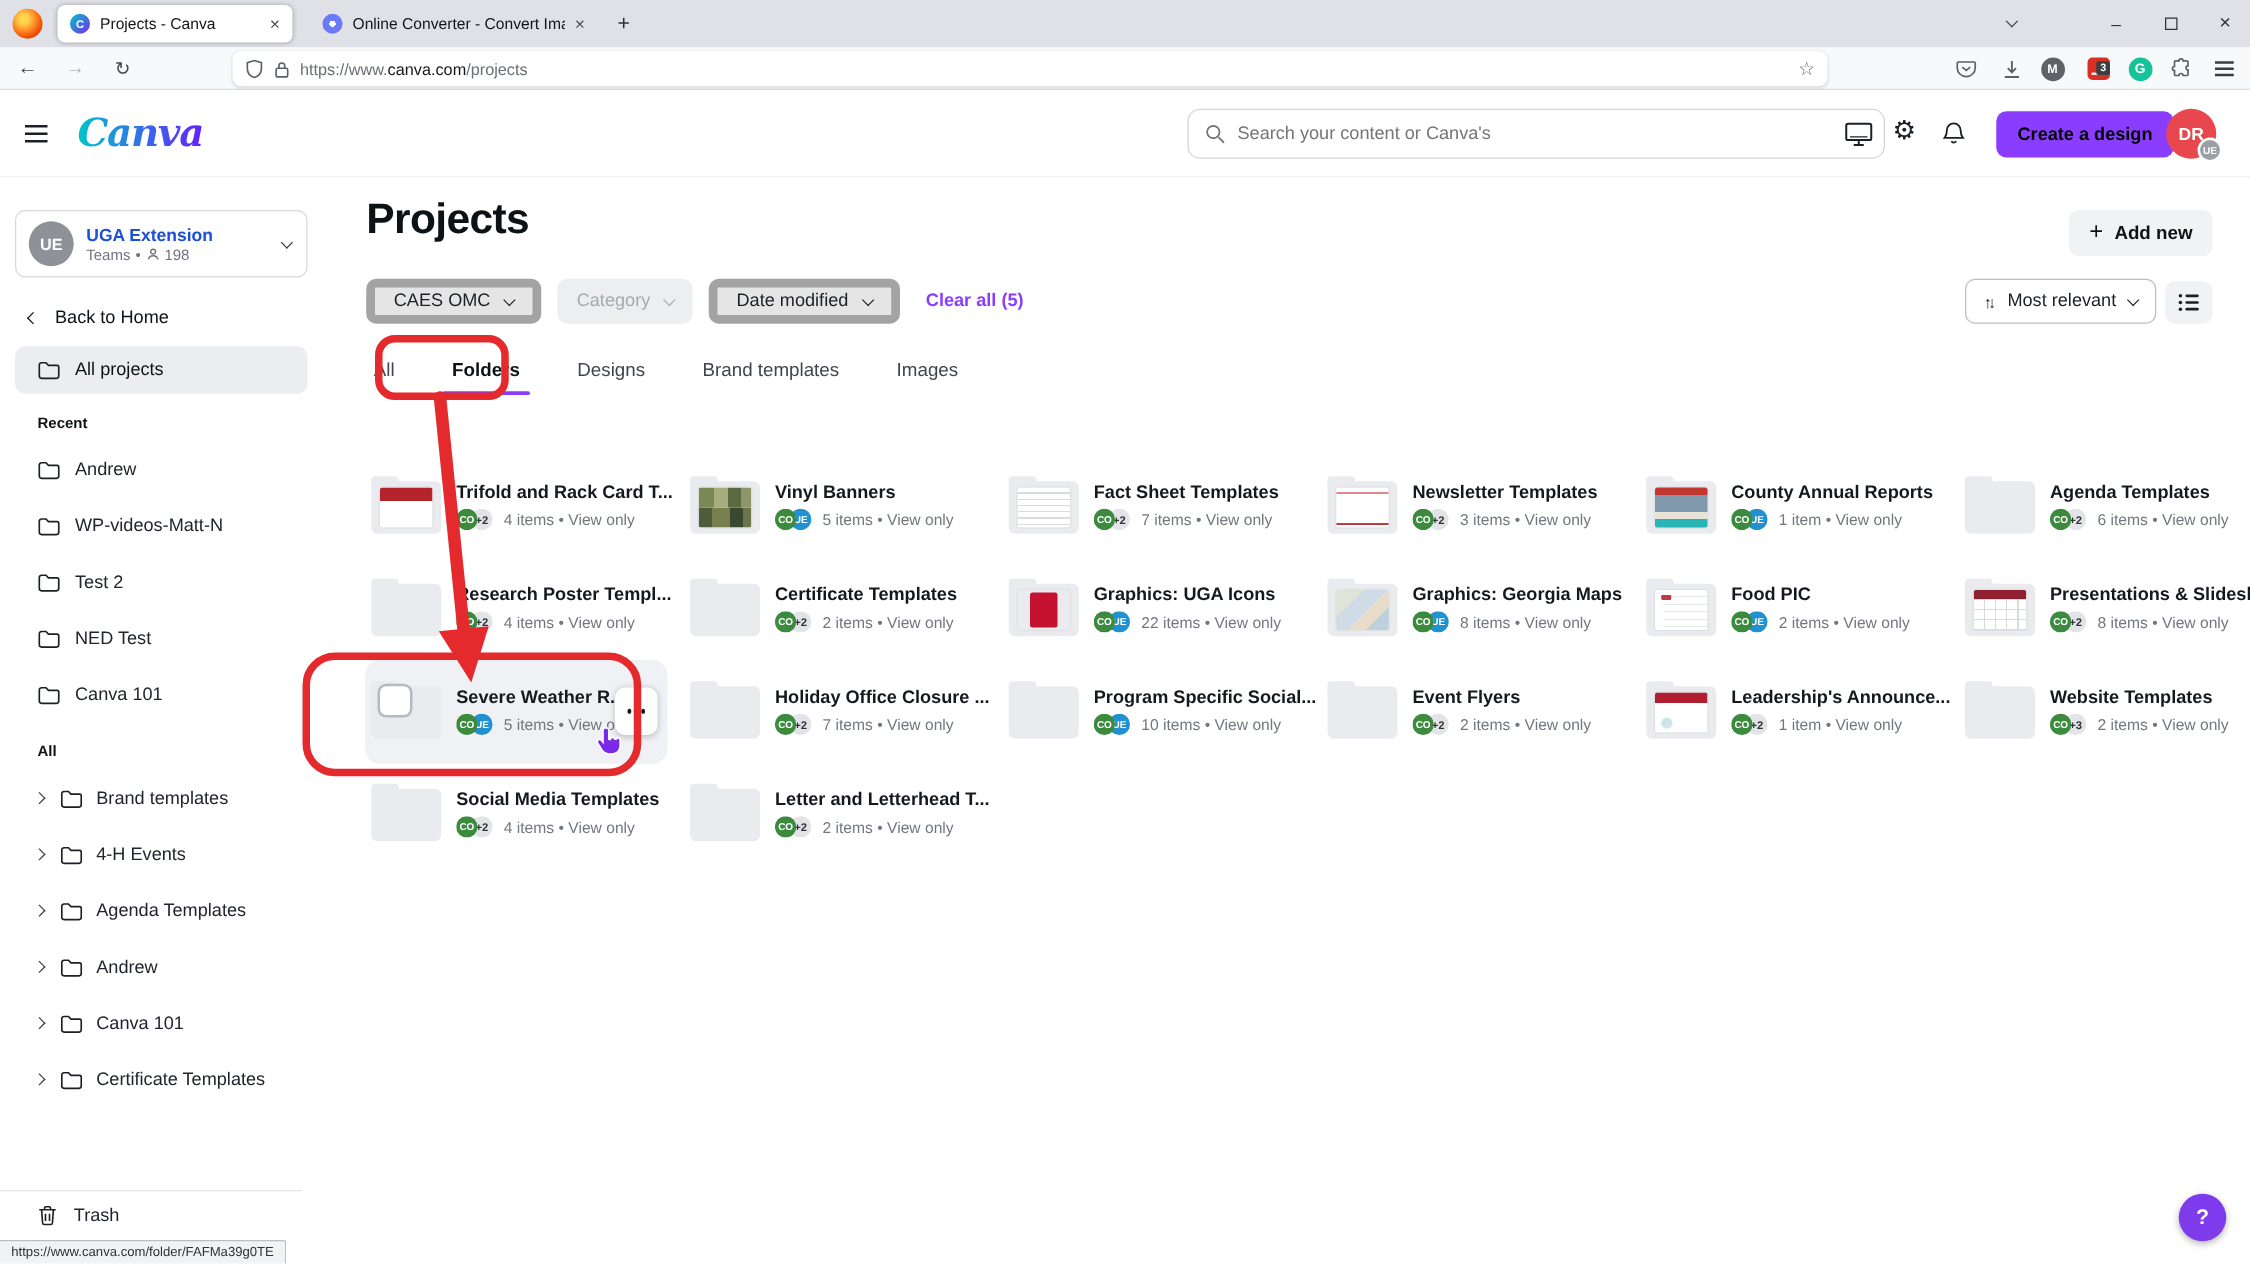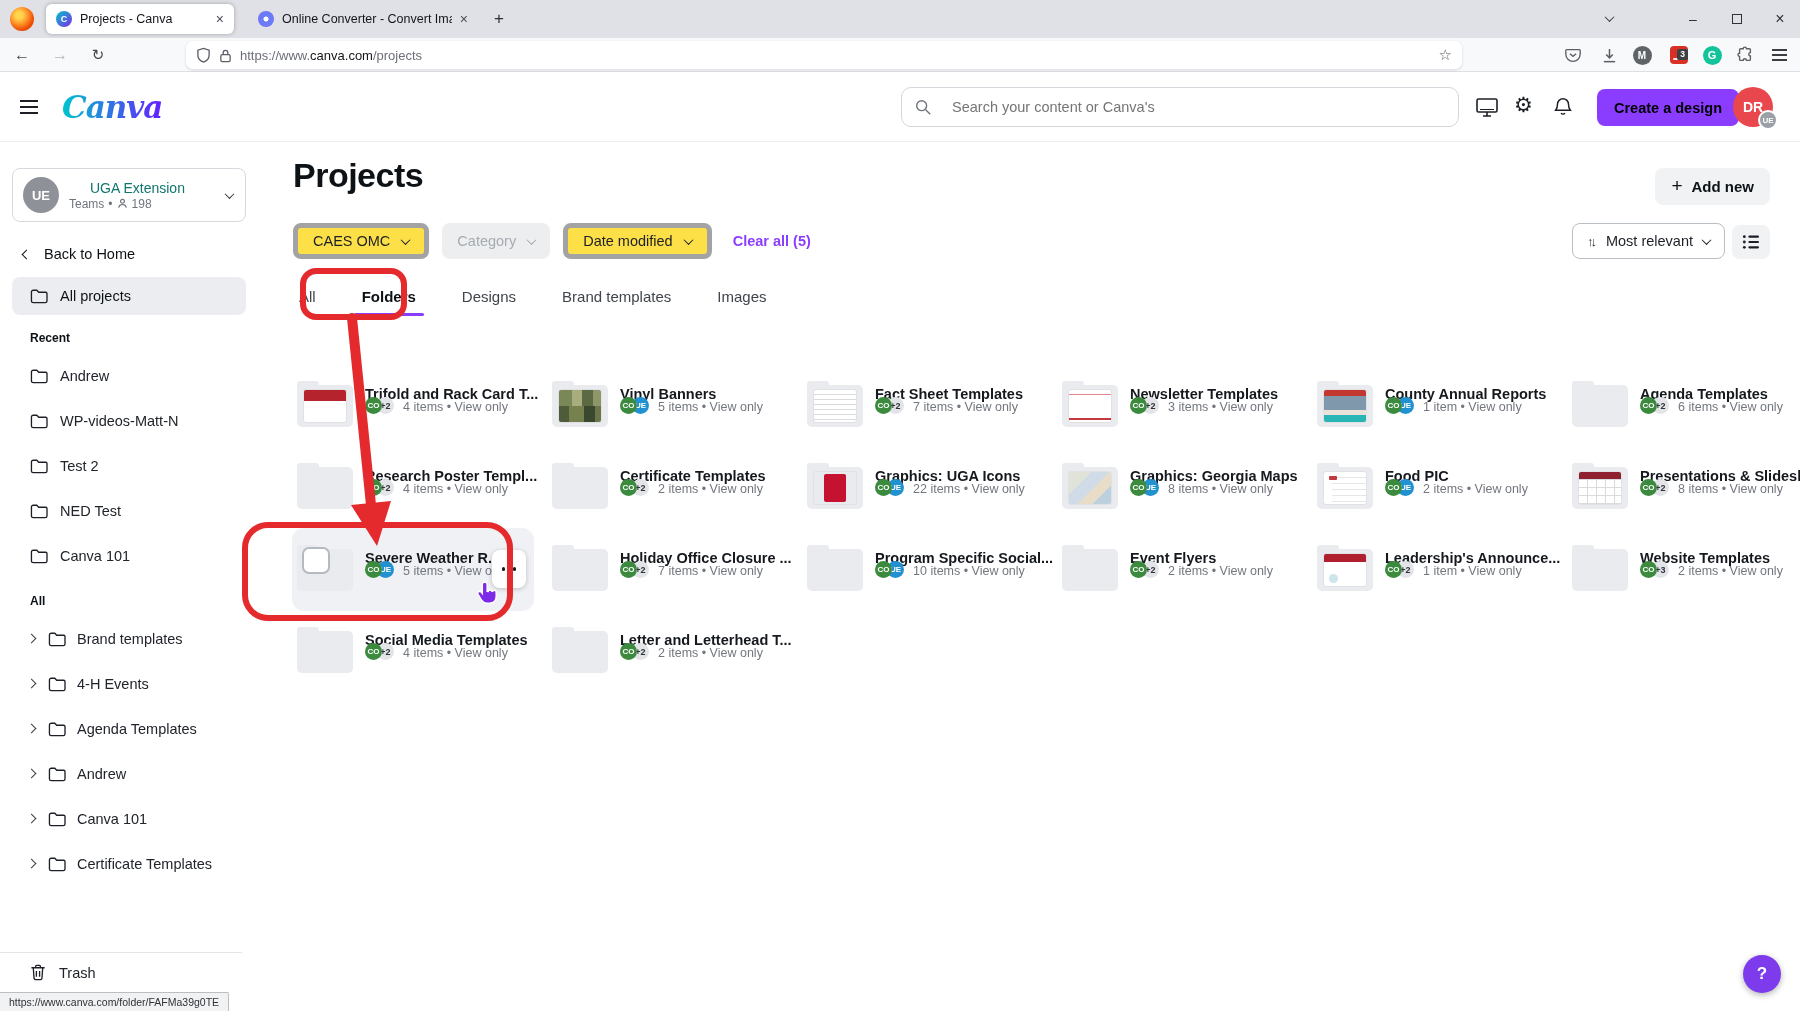--- a/index.html
+++ b/index.html
@@ -47,59 +47,59 @@
 
 
 #cv-header { height:70px; display:flex; align-items:center; position:relative; border-bottom:1px solid #ebedef; background:#fff; }
 #hamb { margin-left:20px; width:20px; }
 #hamb i { display:block; width:18px; height:2px; background:#1c2026; margin:4px 0; }
 #cv-logo { font-family:"DejaVu Serif",serif; font-style:italic; font-weight:bold; font-size:31px; margin-left:22px; letter-spacing:-1px;
   background:linear-gradient(90deg,#00c4cc,#6420ff); -webkit-background-clip:text; background-clip:text; color:transparent; }
 #main-nav { display:flex; margin-left:32px; gap:34px; }
 .nav-item { display:flex; align-items:center; gap:8px; font-size:15px; color:#0d1216; }
 .nav-item .chev { margin-top:-3px; }
-#cv-search { position:absolute; left:901px; top:15px; width:558px; height:40px; border:1px solid #d3d6da; border-radius:10px;
-  display:flex; align-items:center; padding:0 12px; gap:20px; background:#fff; }
+#cv-search { position:absolute; left:950px; top:15px; width:558px; height:40px; border:1px solid #d3d6da; border-radius:10px;
+  display:flex; align-items:center; padding:0 12px; gap:9px; background:#fff; }
 #cv-search input { border:none; outline:none; font-size:14.5px; color:#70757d; width:100%; font-family:inherit; background:transparent; }
 .hd-ic { position:absolute; top:24px; }
 #ic-display { left:1475px; } #ic-gear { left:1514px; top:22px; font-size:21px; color:#1c2026; line-height:1; } #ic-bell { left:1552px; }
 #create-btn { position:absolute; left:1597px; top:17px; height:37px; padding:0 17px; border:none; border-radius:8px;
   background:var(--c-create_button,#8b3dff); color:#000000; font-size:14.5px; font-weight:600; font-family:inherit; }
 #hd-avatar { position:absolute; left:1733px; top:15px; width:40px; height:40px; border-radius:50%;
   background:var(--c-avatar_red,#e8484d); color:#fff; font-size:14px; font-weight:bold; display:flex; align-items:center; justify-content:center; }
 #hd-avatar .mini { position:absolute; right:-5px; bottom:-3px; width:20px; height:20px; border-radius:50%; background:#9aa0a6;
   border:2px solid #fff; color:#fff; font-size:8px; font-weight:bold; display:flex; align-items:center; justify-content:center; }
 
 
 #app { position:absolute; top:142px; left:0; right:0; bottom:0; display:flex; background:#fff; }
 #sidebar { width:258px; flex:none; position:relative; padding:26px 12px 0 12px; }
 #team-card { height:54px; border:1px solid #d5d8dc; border-radius:8px; display:flex; align-items:center; padding:0 12px 0 10px; gap:10px; }
 #team-avatar { width:36px; height:36px; border-radius:50%; background:#8e9298; color:#fff; font-weight:bold; font-size:13px; display:flex; align-items:center; justify-content:center; flex:none; }
-#team-name { font-size:14px; font-weight:normal; color:#0f766e; line-height:17px;margin-left:21px; }
+#team-name { font-size:14px; font-weight:bold; color:#1d4ed8; line-height:17px; }
 #team-meta { font-size:12px; color:#70757d; display:flex; align-items:center; gap:4px; }
 #team-card .chev { margin-left:auto; color:#33373c; }
 #back-home { margin-top:24px; display:flex; align-items:center; gap:14px; padding-left:8px; font-size:14.5px; color:#0d1216; }
 #back-home .chev { transform:rotate(135deg); margin-left:3px; }
 #all-projects { margin-top:15px; height:38px; background:#ebedf1; border-radius:8px; display:flex; align-items:center; gap:12px; padding-left:18px; font-size:14.5px; color:#0d1216; }
 .side-label { margin:16px 0 0 18px; font-size:12px; font-weight:bold; color:#0d1216; }
 .side-list { list-style:none; margin-top:8px; }
 .side-list li { height:45px; display:flex; align-items:center; gap:12px; padding-left:18px; font-size:14.5px; color:#21252b; }
 .side-list.expand li { gap:11px; padding-left:16px; }
 .side-list .chev-r { color:#3a3e44; margin-right:2px; flex:none; }
 #side-divider { position:absolute; left:0; top:810px; width:242px; height:1px; background:#e3e5e8; }
 #trash-row { position:absolute; left:30px; top:822px; display:flex; align-items:center; gap:13px; font-size:14.5px; color:#21252b; }
 
 
 #content { flex:1; position:relative;margin-left:35px; }
 #page-title { position:absolute; left:0; top:14px; font-size:34px; font-weight:bold; color:#0d1216; letter-spacing:-.5px; }
 #add-new { position:absolute; right:30px; top:26px; height:37px; padding:0 16px; border:none; border-radius:8px; background:#f1f2f4;
   font-size:15px; font-weight:600; color:#0d1216; font-family:inherit; display:flex; align-items:center; gap:9px; }
 #add-new .plus { font-size:19px; font-weight:normal; margin-top:-2px; }
 #filter-row { position:absolute; left:0; top:81px; display:flex; align-items:center; gap:13px; }
-.filter-btn { height:36px; border-radius:8px; display:flex; align-items:center; gap:12px; padding:0 15px; font-size:14.5px; font-weight:500; color:#1c2026; background:#fde047; border:5px solid #a3a3a3; }
+.filter-btn { height:36px; border-radius:8px; display:flex; align-items:center; gap:12px; padding:0 15px; font-size:14.5px; font-weight:500; color:#1c2026; background:#e5e5e5; border:7px solid #a3a3a3; }
 .filter-btn.disabled { background:#eceef0; border:none; color:#a6abb1; }
 #clear-all { margin-left:8px; font-size:14.5px; font-weight:bold; color:var(--c-accent_purple,#8b3dff); }
 #sort-btn { position:absolute; right:75px; top:81px; height:36px; border:1px solid #b9bec5; border-radius:8px; background:#fff;
   display:flex; align-items:center; gap:10px; padding:0 14px; font-size:14.5px; color:#1c2026; }
 #sort-btn .updown { font-size:13px; letter-spacing:-3px; margin-right:2px; }
 #view-btn { position:absolute; right:30px; top:83px; width:38px; height:34px; border-radius:8px; background:#f1f2f4; display:flex; align-items:center; justify-content:center; }
 #tab-row { position:absolute; left:6px; top:146px; display:flex; list-style:none; }
 #tab-row li { position:relative; margin-right:46px; font-size:15px; color:#3f454c; padding-bottom:11px; }
 #tab-row li.active { font-weight:bold; color:#0d1216; }
 #tab-row li.active::after { content:""; position:absolute; left:-8px; right:-8px; bottom:0; height:3px; border-radius:2px; background:var(--c-tab_underline,#8b3dff); }
@@ -118,21 +118,21 @@
 .thumb-magazine { background:linear-gradient(180deg,#c2372f 0 18%,#7f98ab 18% 62%,#e8e2d8 62% 78%,#2ab5b5 78%); }
 .thumb-redswatch { background:#e9ebee; }
 .thumb-redswatch::after { content:""; position:absolute; left:50%; top:50%; width:22px; height:28px; transform:translate(-50%,-50%); background:#c41230; border-radius:2px; }
 .thumb-map { background:linear-gradient(135deg,#dfe3d8 0 30%,#cfdbe6 30% 55%,#e7ddc8 55% 75%,#bcd0de 75%); }
 .thumb-foodpic { background:linear-gradient(90deg,#fff 0 18%,transparent 18%),repeating-linear-gradient(180deg,#fff 0 5px,#e4e6e8 5px 6px) #fff; }
 .thumb-foodpic::after { content:""; position:absolute; left:5px; top:4px; width:8px; height:4px; background:#c23a40; border-radius:1px; }
 .thumb-tablegrid { background:linear-gradient(180deg,#8e2030 0 22%,transparent 22%),repeating-linear-gradient(90deg,transparent 0 8px,#d8dadd 8px 9px),repeating-linear-gradient(180deg,transparent 0 7px,#d8dadd 7px 8px) #fff; }
 .thumb-leadership { background:linear-gradient(180deg,#b01f30 0 26%,#fff 26%),#fff; }
 .thumb-leadership::after { content:""; position:absolute; left:5px; bottom:3px; width:9px; height:9px; border-radius:50%; background:#cfe3ea; }
 .card .ttl { position:absolute; left:68px; top:7px; right:8px; font-size:14.5px; font-weight:600; color:#15191e; white-space:nowrap; overflow:hidden; }
-.meta-row { position:absolute; left:68px; top:18px; right:4px; display:flex; align-items:flex-end; gap:9px; overflow:hidden; }
+.meta-row { position:absolute; left:68px; top:28px; right:4px; display:flex; align-items:center; gap:9px; overflow:hidden; }
 .badges { display:flex; flex:none; }
 .bdg { width:17px; height:17px; border-radius:50%; color:#fff; font-size:8px; font-weight:bold; display:flex; align-items:center; justify-content:center; flex:none; }
 .bdg + .bdg { margin-left:-5px; }
 .bdg-green { background:var(--c-badge_green,#3b8a3e); z-index:1; }
 .bdg-blue { background:var(--c-badge_blue,#2191cf); }
 .bdg-gray { background:#e2e4e8; color:#2f3338; font-size:9px; font-weight:bold; }
 .meta { font-size:12.5px; color:#73777e; white-space:nowrap; }
 .checkbox { position:absolute; left:5px; top:4px; width:28px; height:27px; background:#fff; border:2px solid #b5bac0; border-radius:7px; z-index:2; }
 .menu-btn { position:absolute; left:195px; top:7px; width:34px; height:38px; background:#fff; border-radius:8px; box-shadow:0 1px 5px rgba(0,0,0,.22);
   display:flex; align-items:center; justify-content:center; gap:2.5px; z-index:3; }

